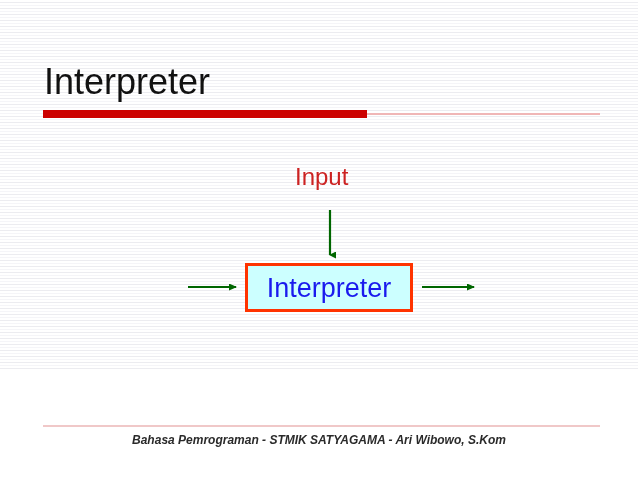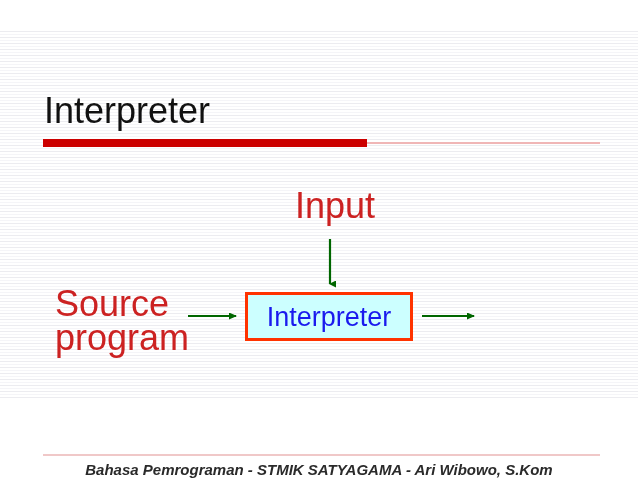--- a/index.html
+++ b/index.html
@@ -24,21 +24,20 @@
       to bottom,
       #ffffff 0px,
       #ffffff 2px,
       #ececf0 2px,
       #ececf0 3px,
       #ffffff 3px,
       #ffffff 5px,
       #f5f5f8 5px,
       #f5f5f8 6px
     );
-    margin-top: 29px;
   }
 
   
   #slide-title {
     position: absolute;
     left: 44px;
     top: 60px;
     font-size: 36px;
     line-height: 44px;
     color: #111111;
@@ -78,21 +77,21 @@
     left: 0;
     top: 0;
     width: 638px;
     height: 478px;
     pointer-events: none;
   }
 
   .dlabel {
     position: absolute;
     color: #cc2222;
-    font-size: 36px;
+    font-size: 24px;
     line-height: 34px;
     white-space: pre;
   }
 
   #label-input {
     left: 295px;
     top: 160px;
   }
 
   #label-source {
@@ -134,21 +133,21 @@
     width: 557px;
     height: 2px;
     background: #f0c8c8;
   }
   #footer-text {
     position: absolute;
     left: 0;
     top: 434px;
     width: 638px;
     text-align: center;
-    font-size: 15px;
+    font-size: 12px;
     line-height: 13px;
     font-weight: bold;
     font-style: italic;
     color: #2a2a2a;
     white-space: nowrap;
   }
 </style>
 </head>
 <body>
 
@@ -173,22 +172,20 @@
 
     <line x1="330" y1="210" x2="330" y2="255" stroke="#006600" stroke-width="2.2" marker-end="url(#arrowhead-down)"></line>
 
     <line x1="188" y1="287" x2="236" y2="287" stroke="#006600" stroke-width="2.2" marker-end="url(#arrowhead-right)"></line>
 
     <line x1="422" y1="287" x2="474" y2="287" stroke="#006600" stroke-width="2.2" marker-end="url(#arrowhead-right)"></line>
   </svg>
 
   <div class="dlabel" id="label-input">Input</div>
 
-  <div class="dlabel" id="label-source">Source
-program</div>
 
   <div id="interpreter-box">
     <span id="interpreter-box-label">Interpreter</span>
   </div>
 
 
   <div id="footer-rule"></div>
 
   <div id="footer-text">Bahasa Pemrograman - STMIK SATYAGAMA - Ari Wibowo, S.Kom</div>
 

